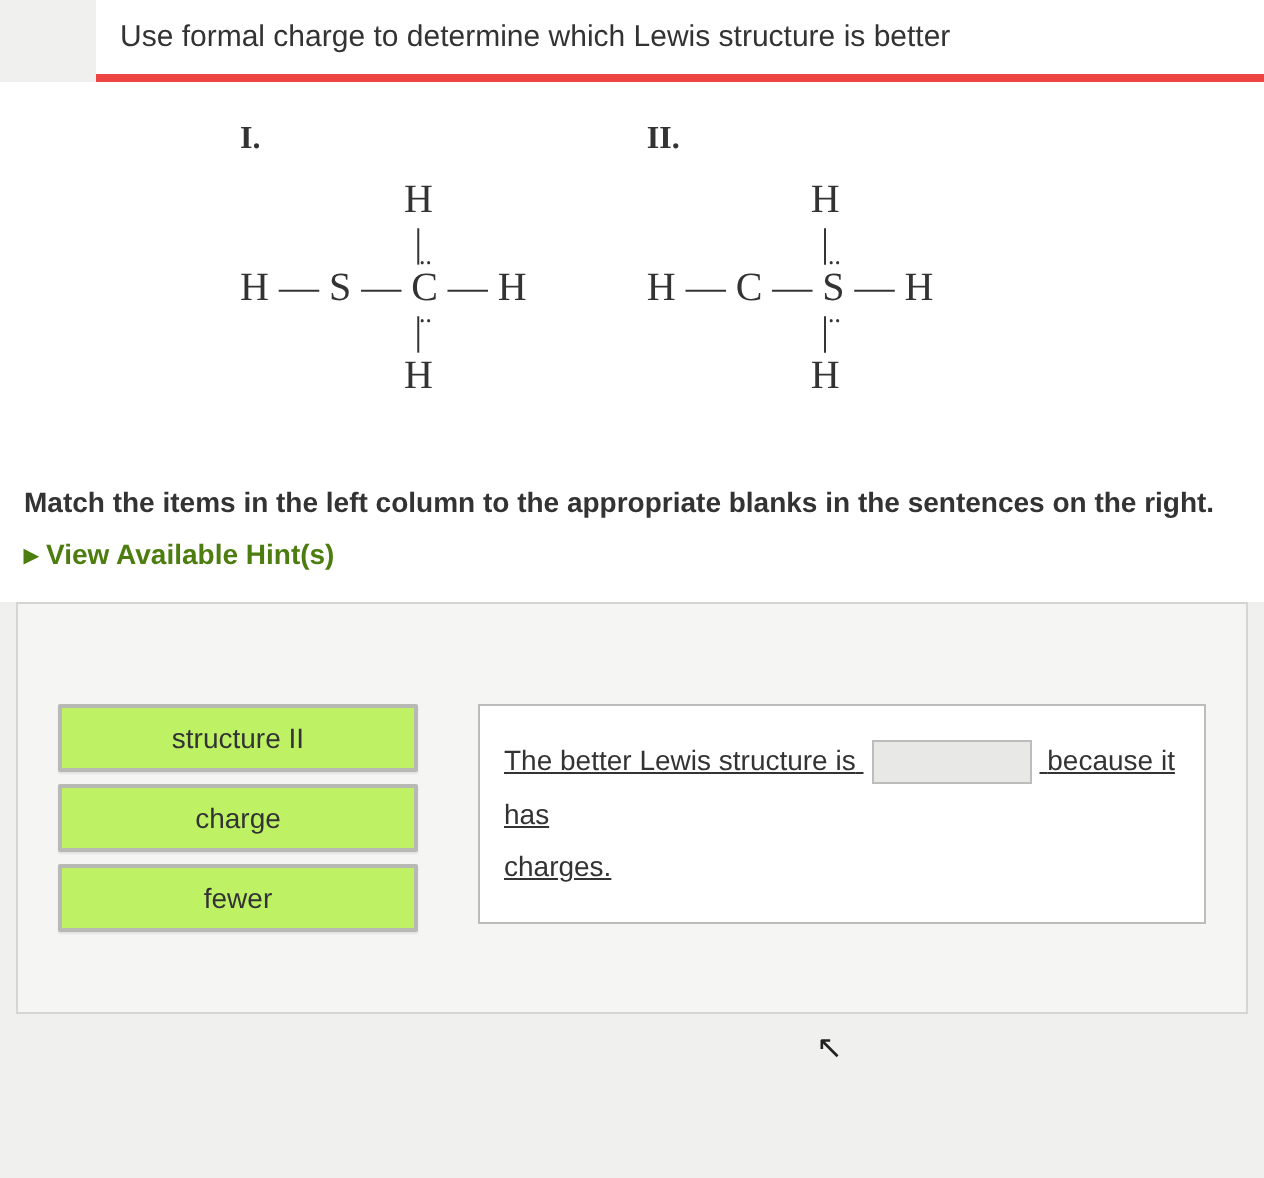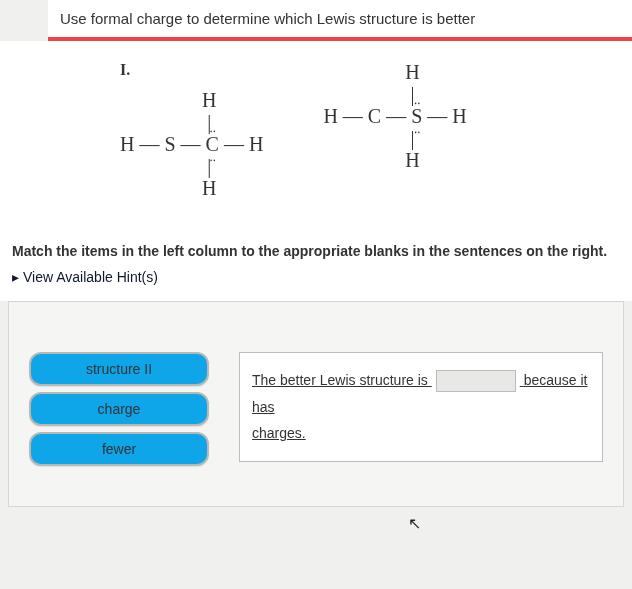--- a/index.html
+++ b/index.html
@@ -3,25 +3,25 @@
 <meta charset="utf-8">
 <style>
 * { box-sizing: border-box; margin: 0; padding: 0; }
 body { font-family: Arial, sans-serif; font-size: 14px; background: #f0f0ee; width: 632px; height: 589px; overflow: hidden; color: #333; }
 .header { background: #fff; border-bottom: 4px solid #ef4444; padding: 10px 12px; font-size: 15px; margin-left: 48px; }
 .structures { background: #fff; padding: 20px 0 30px 120px; display: flex; gap: 60px; }
 .struct { font-family: 'Times New Roman', serif; }
 .struct-label { font-weight: bold; margin-bottom: 10px; font-size: 16px; }
 .lewis { font-size: 20px; line-height: 1.1; text-align: center; white-space: pre; }
 .instructions { background: #fff; padding: 14px 12px 6px; font-weight: bold; font-size: 14px; }
-.hints { background: #fff; padding: 4px 12px 16px; color: #0f172a; font-weight: normal; font-size: 14px; cursor: pointer; }
+.hints { background: #fff; padding: 4px 12px 16px; color: #4d7c0f; font-weight: bold; font-size: 14px; cursor: pointer; }
 .hints .tri { display:inline-block; margin-right:4px; }
 .work-area { background: #f5f5f3; border: 1px solid #d5d5d2; margin: 0 8px; padding: 50px 20px 40px; display: flex; gap: 30px; align-items: flex-start; }
 .tiles { display: flex; flex-direction: column; gap: 6px; }
-.tile { background: #0ea5e9; border: 2px solid #b8b8b5; border-radius: 12px; width: 180px; padding: 7px 0; text-align: center; font-size: 14px; cursor: grab; box-shadow: 0 1px 1px rgba(0,0,0,0.08); }
+.tile { background: #bef264; border: 2px solid #b8b8b5; border-radius: 1px; width: 180px; padding: 7px 0; text-align: center; font-size: 14px; cursor: grab; box-shadow: 0 1px 1px rgba(0,0,0,0.08); }
 .sentence-box { background: #fff; border: 1px solid #bcbcba; padding: 14px 12px; flex: 1; font-size: 14px; line-height: 1.9; text-decoration: underline; }
 .blank { display: inline-block; width: 80px; height: 22px; background: #e8e8e6; border: 1px solid #bcbcba; vertical-align: middle; margin: 0 4px; }
 .cursor { position: absolute; left: 408px; top: 514px; font-size: 16px; color: #222; pointer-events: none; }
 .dots-tb { position: relative; }
 .dots-tb::before { content: "‥"; position: absolute; top: -11px; left: 0; right: 0; font-size: 12px; letter-spacing: -1px; text-align:center;}
 .dots-tb::after { content: "‥"; position: absolute; bottom: -9px; left: 0; right: 0; font-size: 12px; letter-spacing: -1px; text-align:center;}
 </style>
 </head>
 <body>
 
@@ -30,20 +30,21 @@
 <div class="structures">
   <div class="struct">
     <div class="struct-label">I.</div>
     <div class="lewis">       H
        |
 H — S — <span class="dots-tb">C</span> — H
        |
        H</div>
   </div>
   <div class="struct">
+    <div class="struct-label">II.</div>
     <div class="lewis">       H
        |
 H — C — <span class="dots-tb">S</span> — H
        |
        H</div>
   </div>
 </div>
 
 <div class="instructions">Match the items in the left column to the appropriate blanks in the sentences on the right.</div>
 

